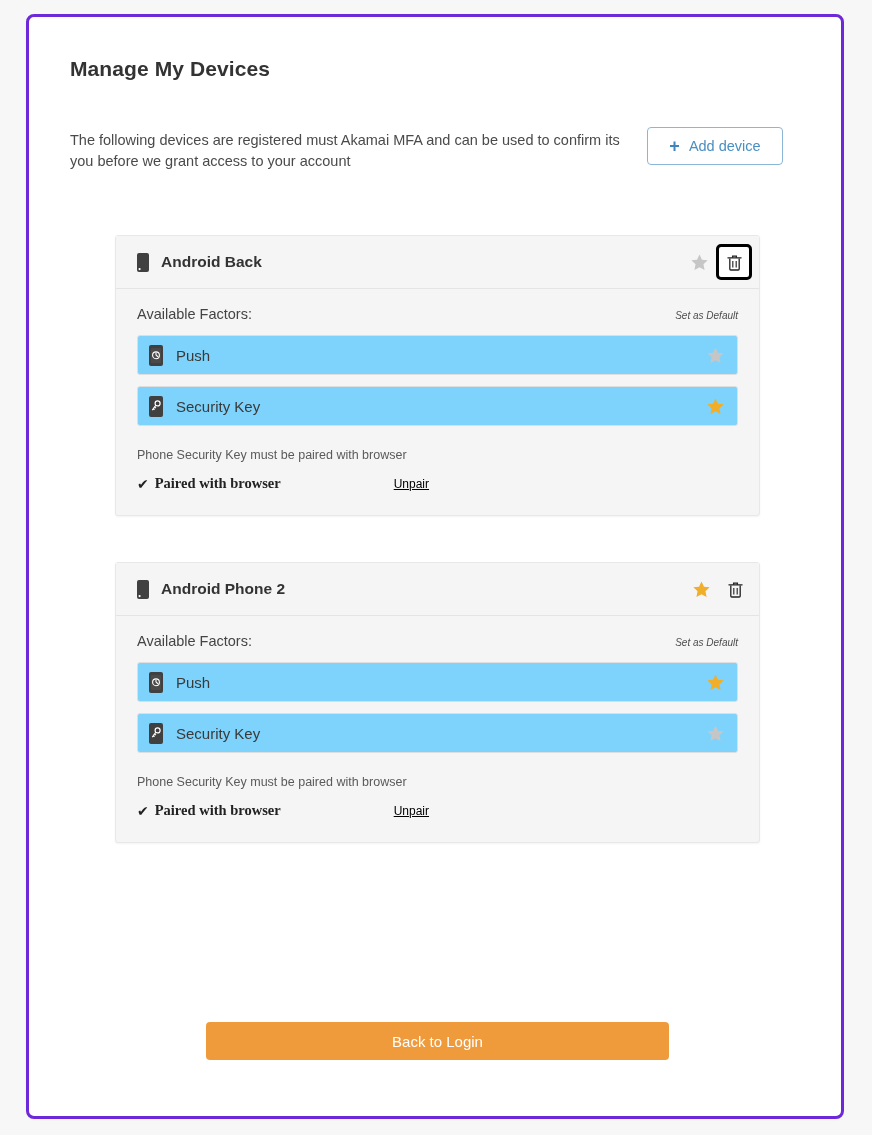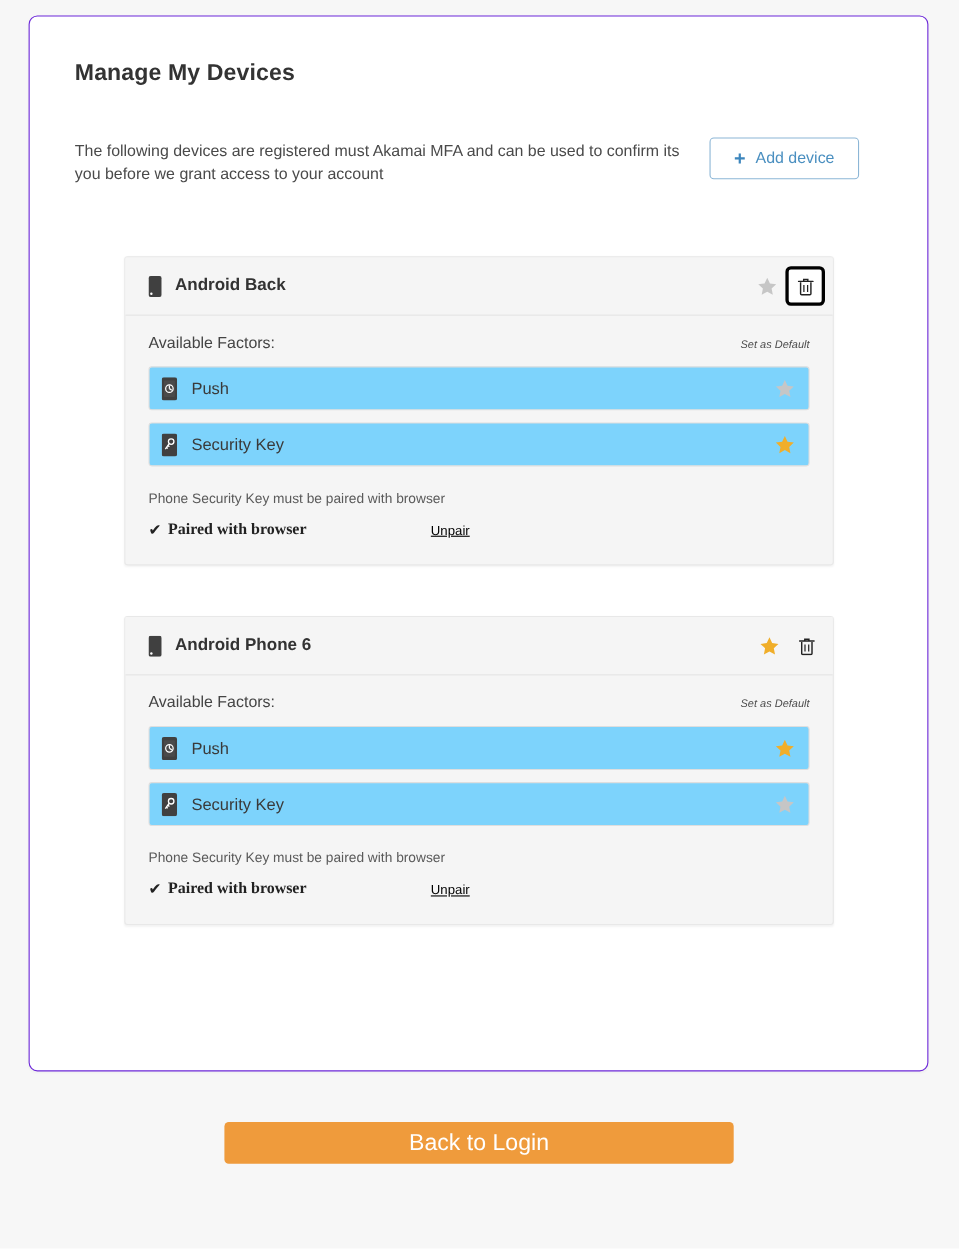--- a/index.html
+++ b/index.html
@@ -13,23 +13,23 @@
     font-family: "Liberation Sans", sans-serif;
     -webkit-font-smoothing: antialiased;
     overflow: hidden;
   }
 
   .page-card {
     position: absolute;
     left: 26px;
     top: 14px;
     width: 818px;
-    height: 960px;
+    height: 1105px;
     background: #ffffff;
-    border: 1px solid #6d28d9;
+    border: 3px solid #6d28d9;
     border-radius: 8px;
     box-sizing: border-box;
     box-shadow: 0 1px 2px rgba(0,0,0,0.03);
   }
 
   .page-title {
     position: absolute;
     left: 41px;
     top: 40px;
     font-size: 21px;
@@ -211,21 +211,21 @@
   .back-btn {
     position: absolute;
     left: 177px;
     top: 1005px;
     width: 463px;
     height: 38px;
     background: #ef9b3c;
     border: none;
     border-radius: 4px;
     color: #ffffff;
-    font-size: 21px;
+    font-size: 15px;
     font-family: "Liberation Sans", sans-serif;
     cursor: pointer;
     display: flex;
     align-items: center;
     justify-content: center;
   }
 
   svg { display: block; }
 </style>
 </head>
@@ -319,21 +319,21 @@
         </div>
       </div>
       <div class="device-card">
         <div class="device-header">
           <span>
             <svg width="12" height="19" viewBox="0 0 12 19">
               <rect x="0" y="0" width="12" height="19" rx="2" fill="#404040"></rect>
               <circle cx="2.6" cy="16.1" r="1.1" fill="#ffffff"></circle>
             </svg>
           </span>
-          <span class="device-name">Android Phone 6</span>
+          <span class="device-name">Android Phone 2</span>
           <span class="header-actions">
             <span class="icon-btn">
               <svg width="19" height="19" viewBox="0 0 24 24">
                 <path fill="#f0ae2a" d="M12 1.8l3.1 6.6 7.2.9-5.3 5 1.4 7.1L12 17.9 5.6 21.4 7 14.3l-5.3-5 7.2-.9z"></path>
               </svg>
             </span>
             <span class="icon-btn">
               <svg width="15" height="17" viewBox="0 0 16 18">
                 <path d="M1 4h14" stroke="#222" stroke-width="1.4" stroke-linecap="round"></path>
                 <path d="M6 4V2.2h4V4" fill="none" stroke="#222" stroke-width="1.4"></path>

